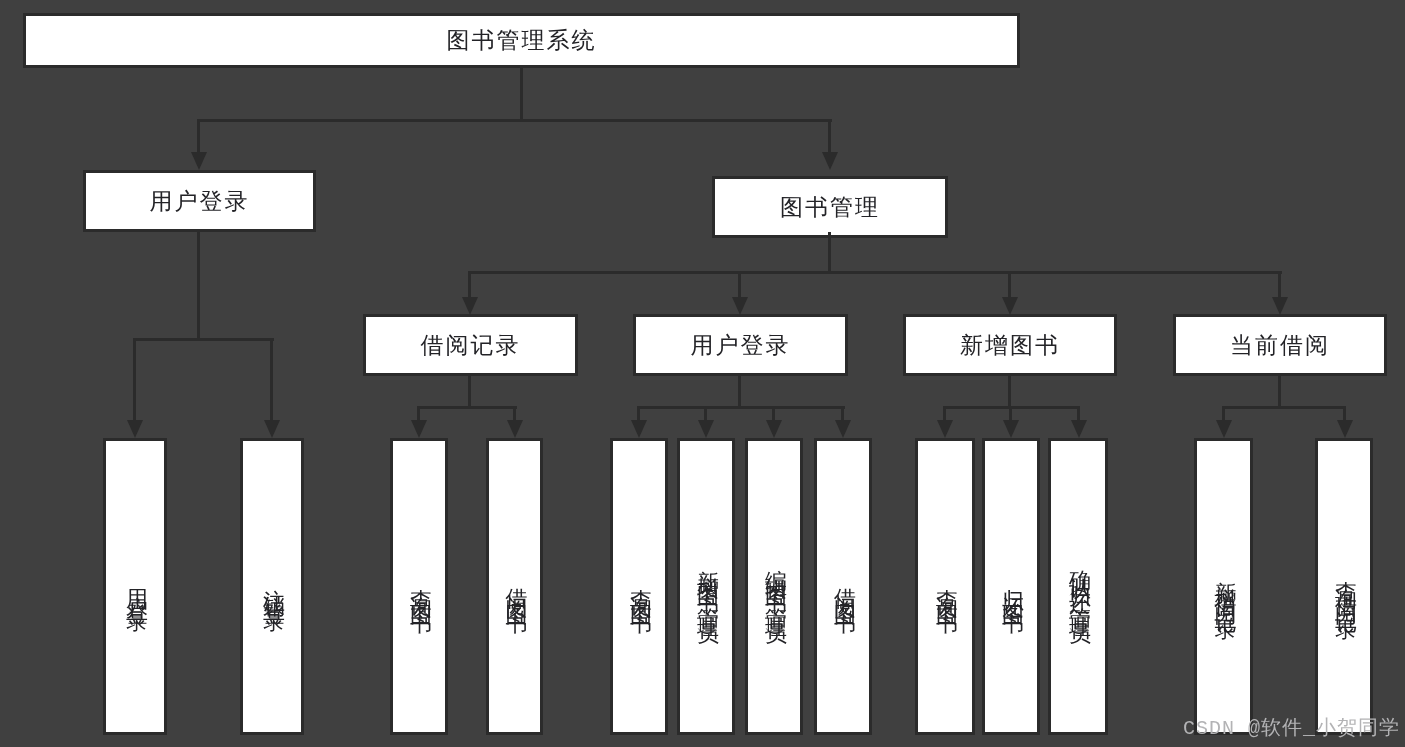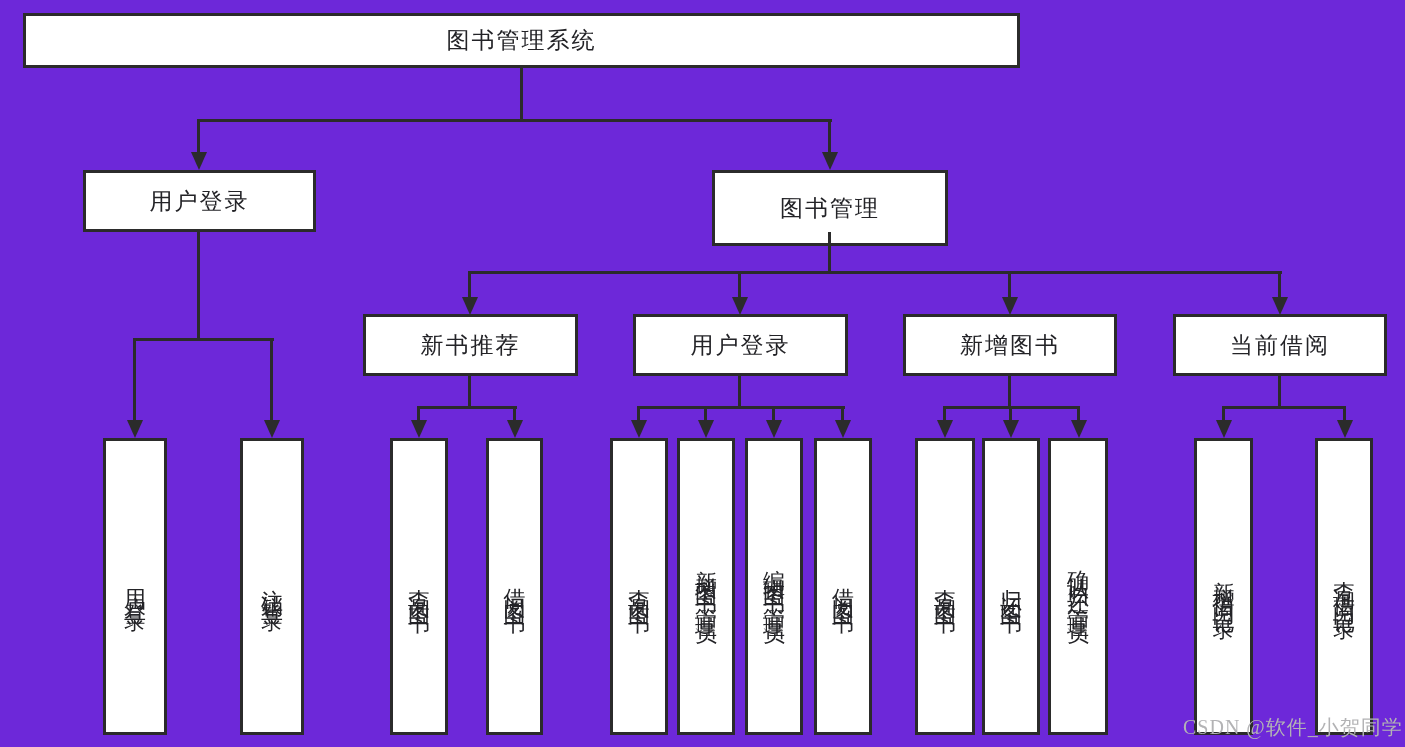--- a/index.html
+++ b/index.html
@@ -1,20 +1,20 @@
 <!DOCTYPE html>
 <html style="--line: #2b2b2b; --text: #232327; --wm: #b3b3b5;"><head>
 <meta charset="utf-8">
 <style>
   :root { --line:#2b2b2b; --text:#232327; --wm:#b3b3b5; }
   html,body { margin:0; padding:0; background:#ffffff; }
   #canvas {
     position:relative; width:1405px; height:747px; overflow:hidden;
-    background:#6d28d9;
-    font-family:Liberation Serif, serif;
+    background:#404040;
+    font-family:Liberation Mono, monospace;
     color:var(--text);
   }
   .box {
     position:absolute; box-sizing:border-box; background:#fff;
     border:3px solid var(--line);
     display:flex; align-items:center; justify-content:center;
     font-size:23px; letter-spacing:2px; white-space:nowrap;
   }
   .v-box {
     writing-mode:vertical-rl; text-orientation:mixed;
@@ -34,23 +34,23 @@
   }
 </style>
 </head>
 <body>
 
 <div id="canvas">
 
   <div class="box" style="left:23px;top:13px;width:997px;height:55px">图书管理系统</div>
 
   <div class="box" style="left:83px;top:170px;width:233px;height:62px">用户登录</div>
-  <div class="box" style="left:712px;top:170px;width:236px;height:76px">图书管理</div>
+  <div class="box" style="left:712px;top:176px;width:236px;height:62px">图书管理</div>
 
-  <div class="box" style="left:363px;top:314px;width:215px;height:62px">新书推荐</div>
+  <div class="box" style="left:363px;top:314px;width:215px;height:62px">借阅记录</div>
   <div class="box" style="left:633px;top:314px;width:215px;height:62px">用户登录</div>
   <div class="box" style="left:903px;top:314px;width:214px;height:62px">新增图书</div>
   <div class="box" style="left:1173px;top:314px;width:214px;height:62px">当前借阅</div>
 
   <div class="box v-box" style="left:103px;top:438px;width:64px;height:297px">用户登录</div>
   <div class="box v-box" style="left:240px;top:438px;width:64px;height:297px">注销登录</div>
 
   <div class="box v-box" style="left:390px;top:438px;width:58px;height:297px">查询图书</div>
   <div class="box v-box" style="left:486px;top:438px;width:57px;height:297px">借阅图书</div>
 

